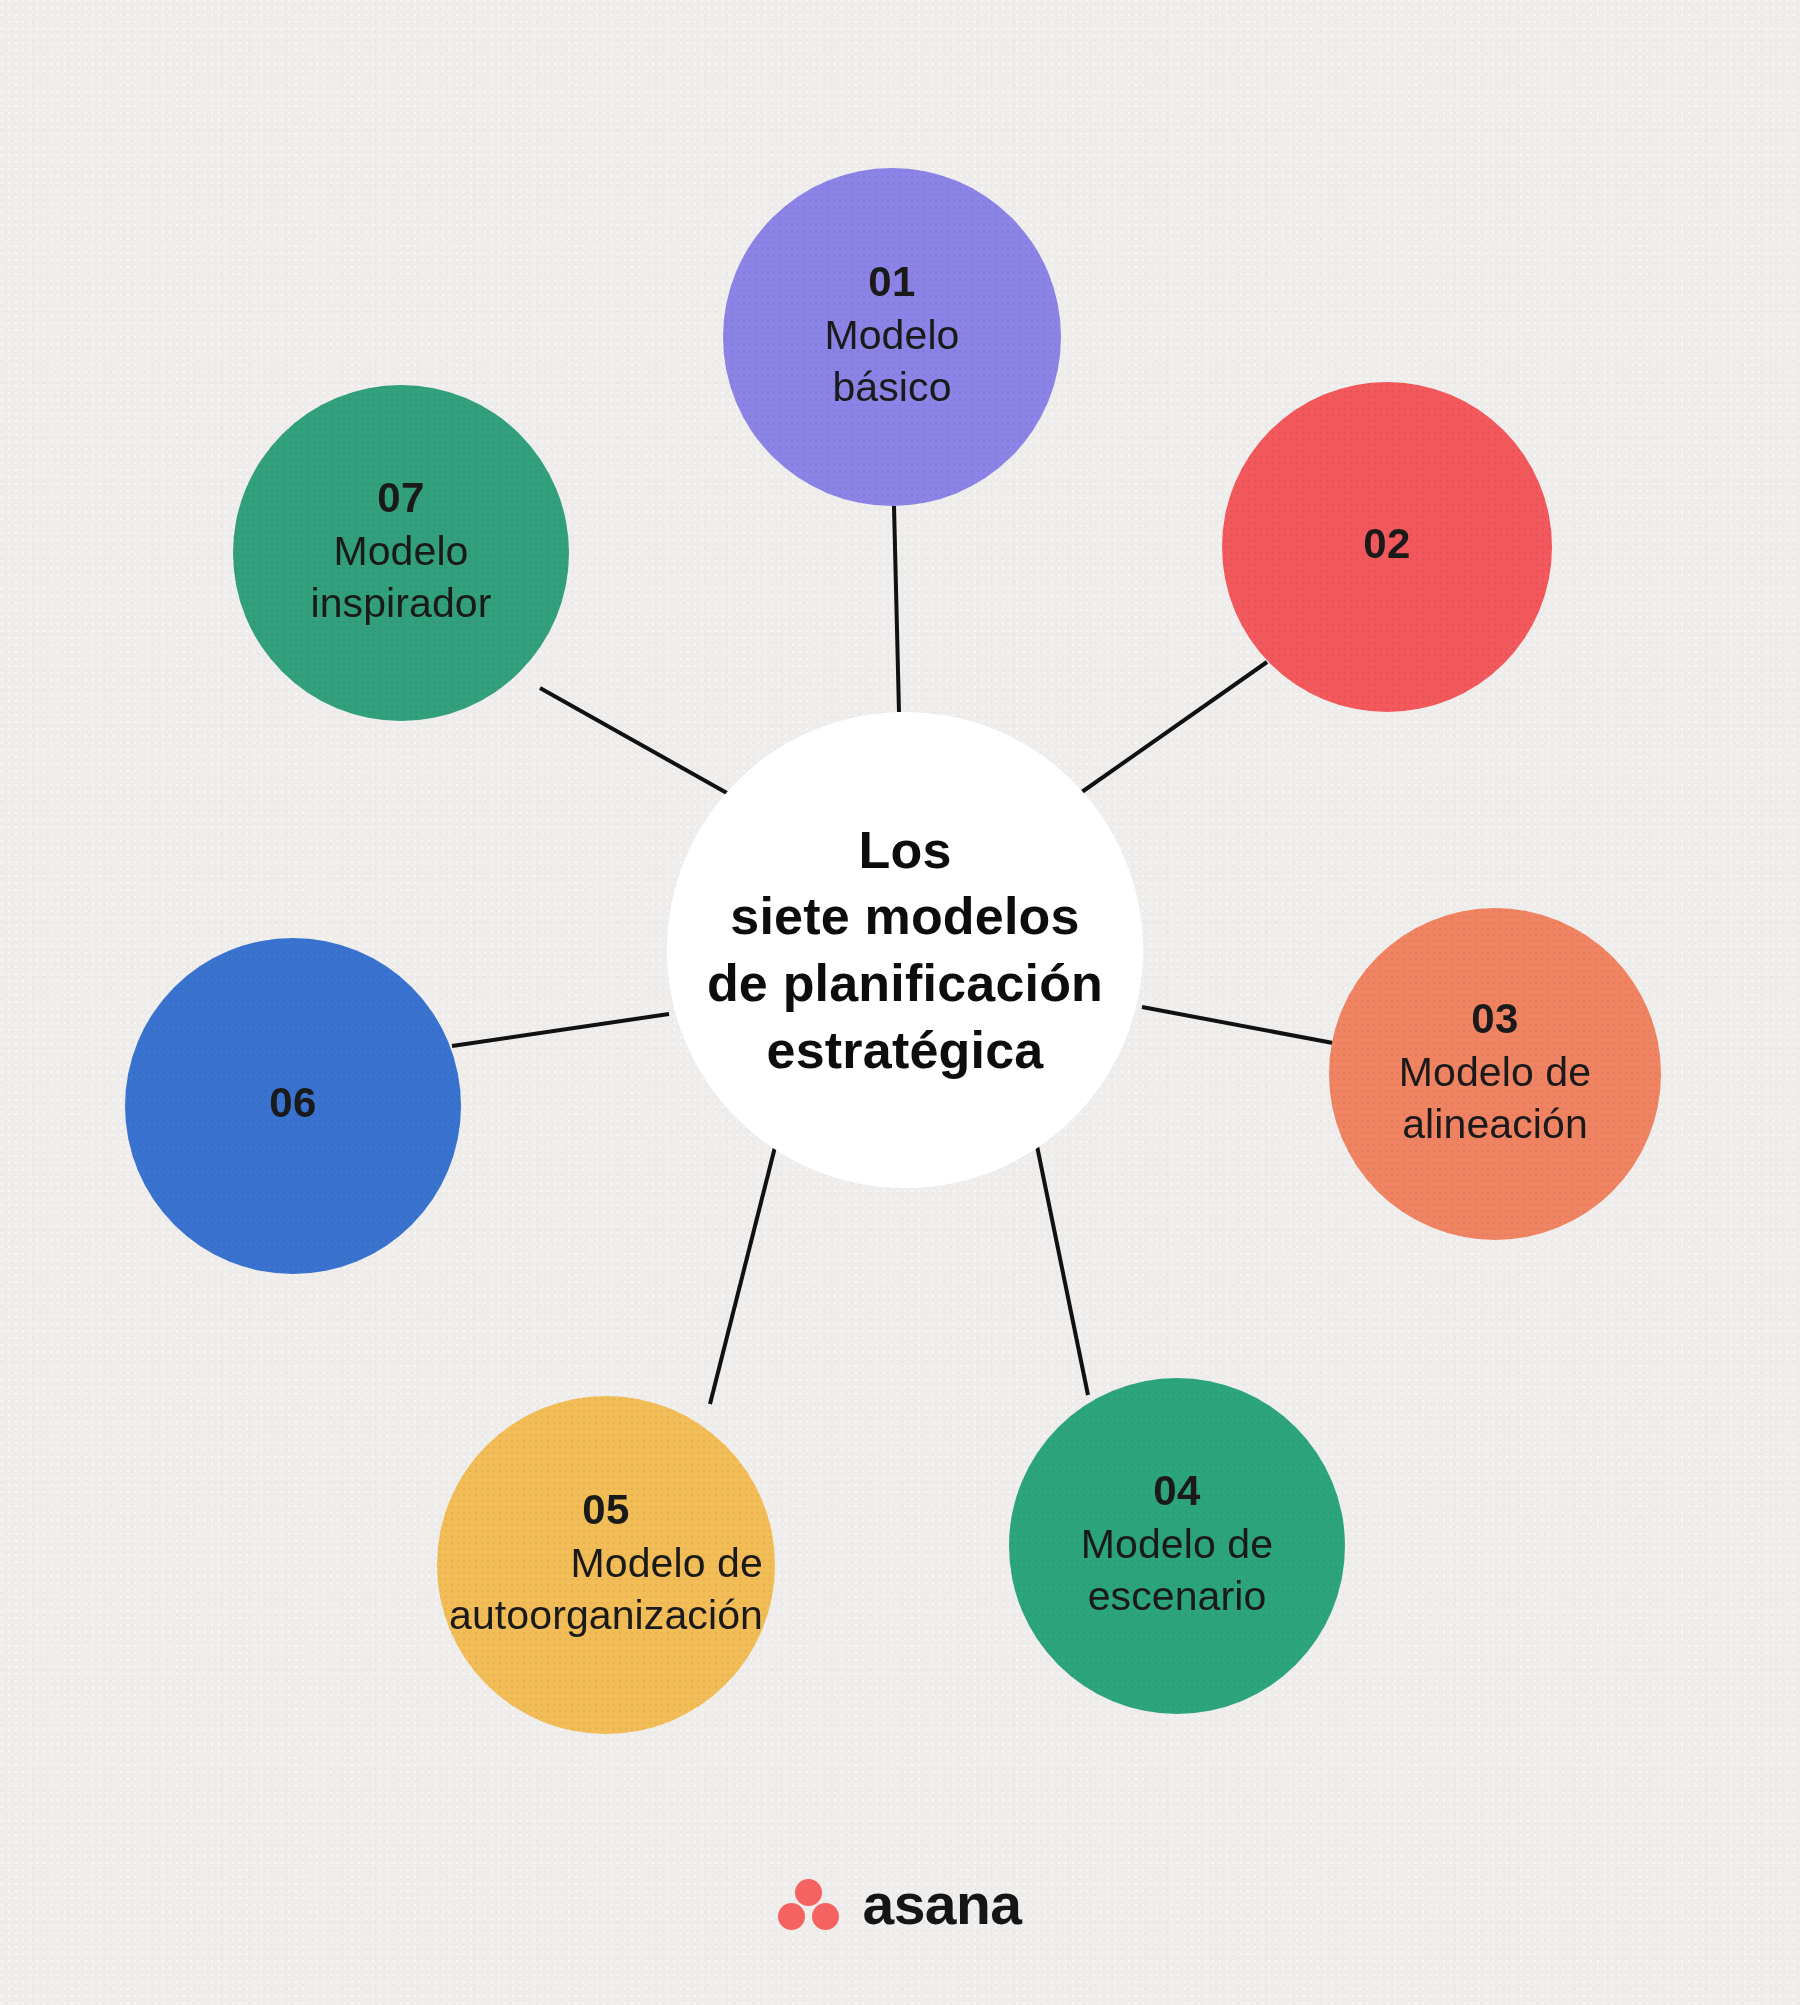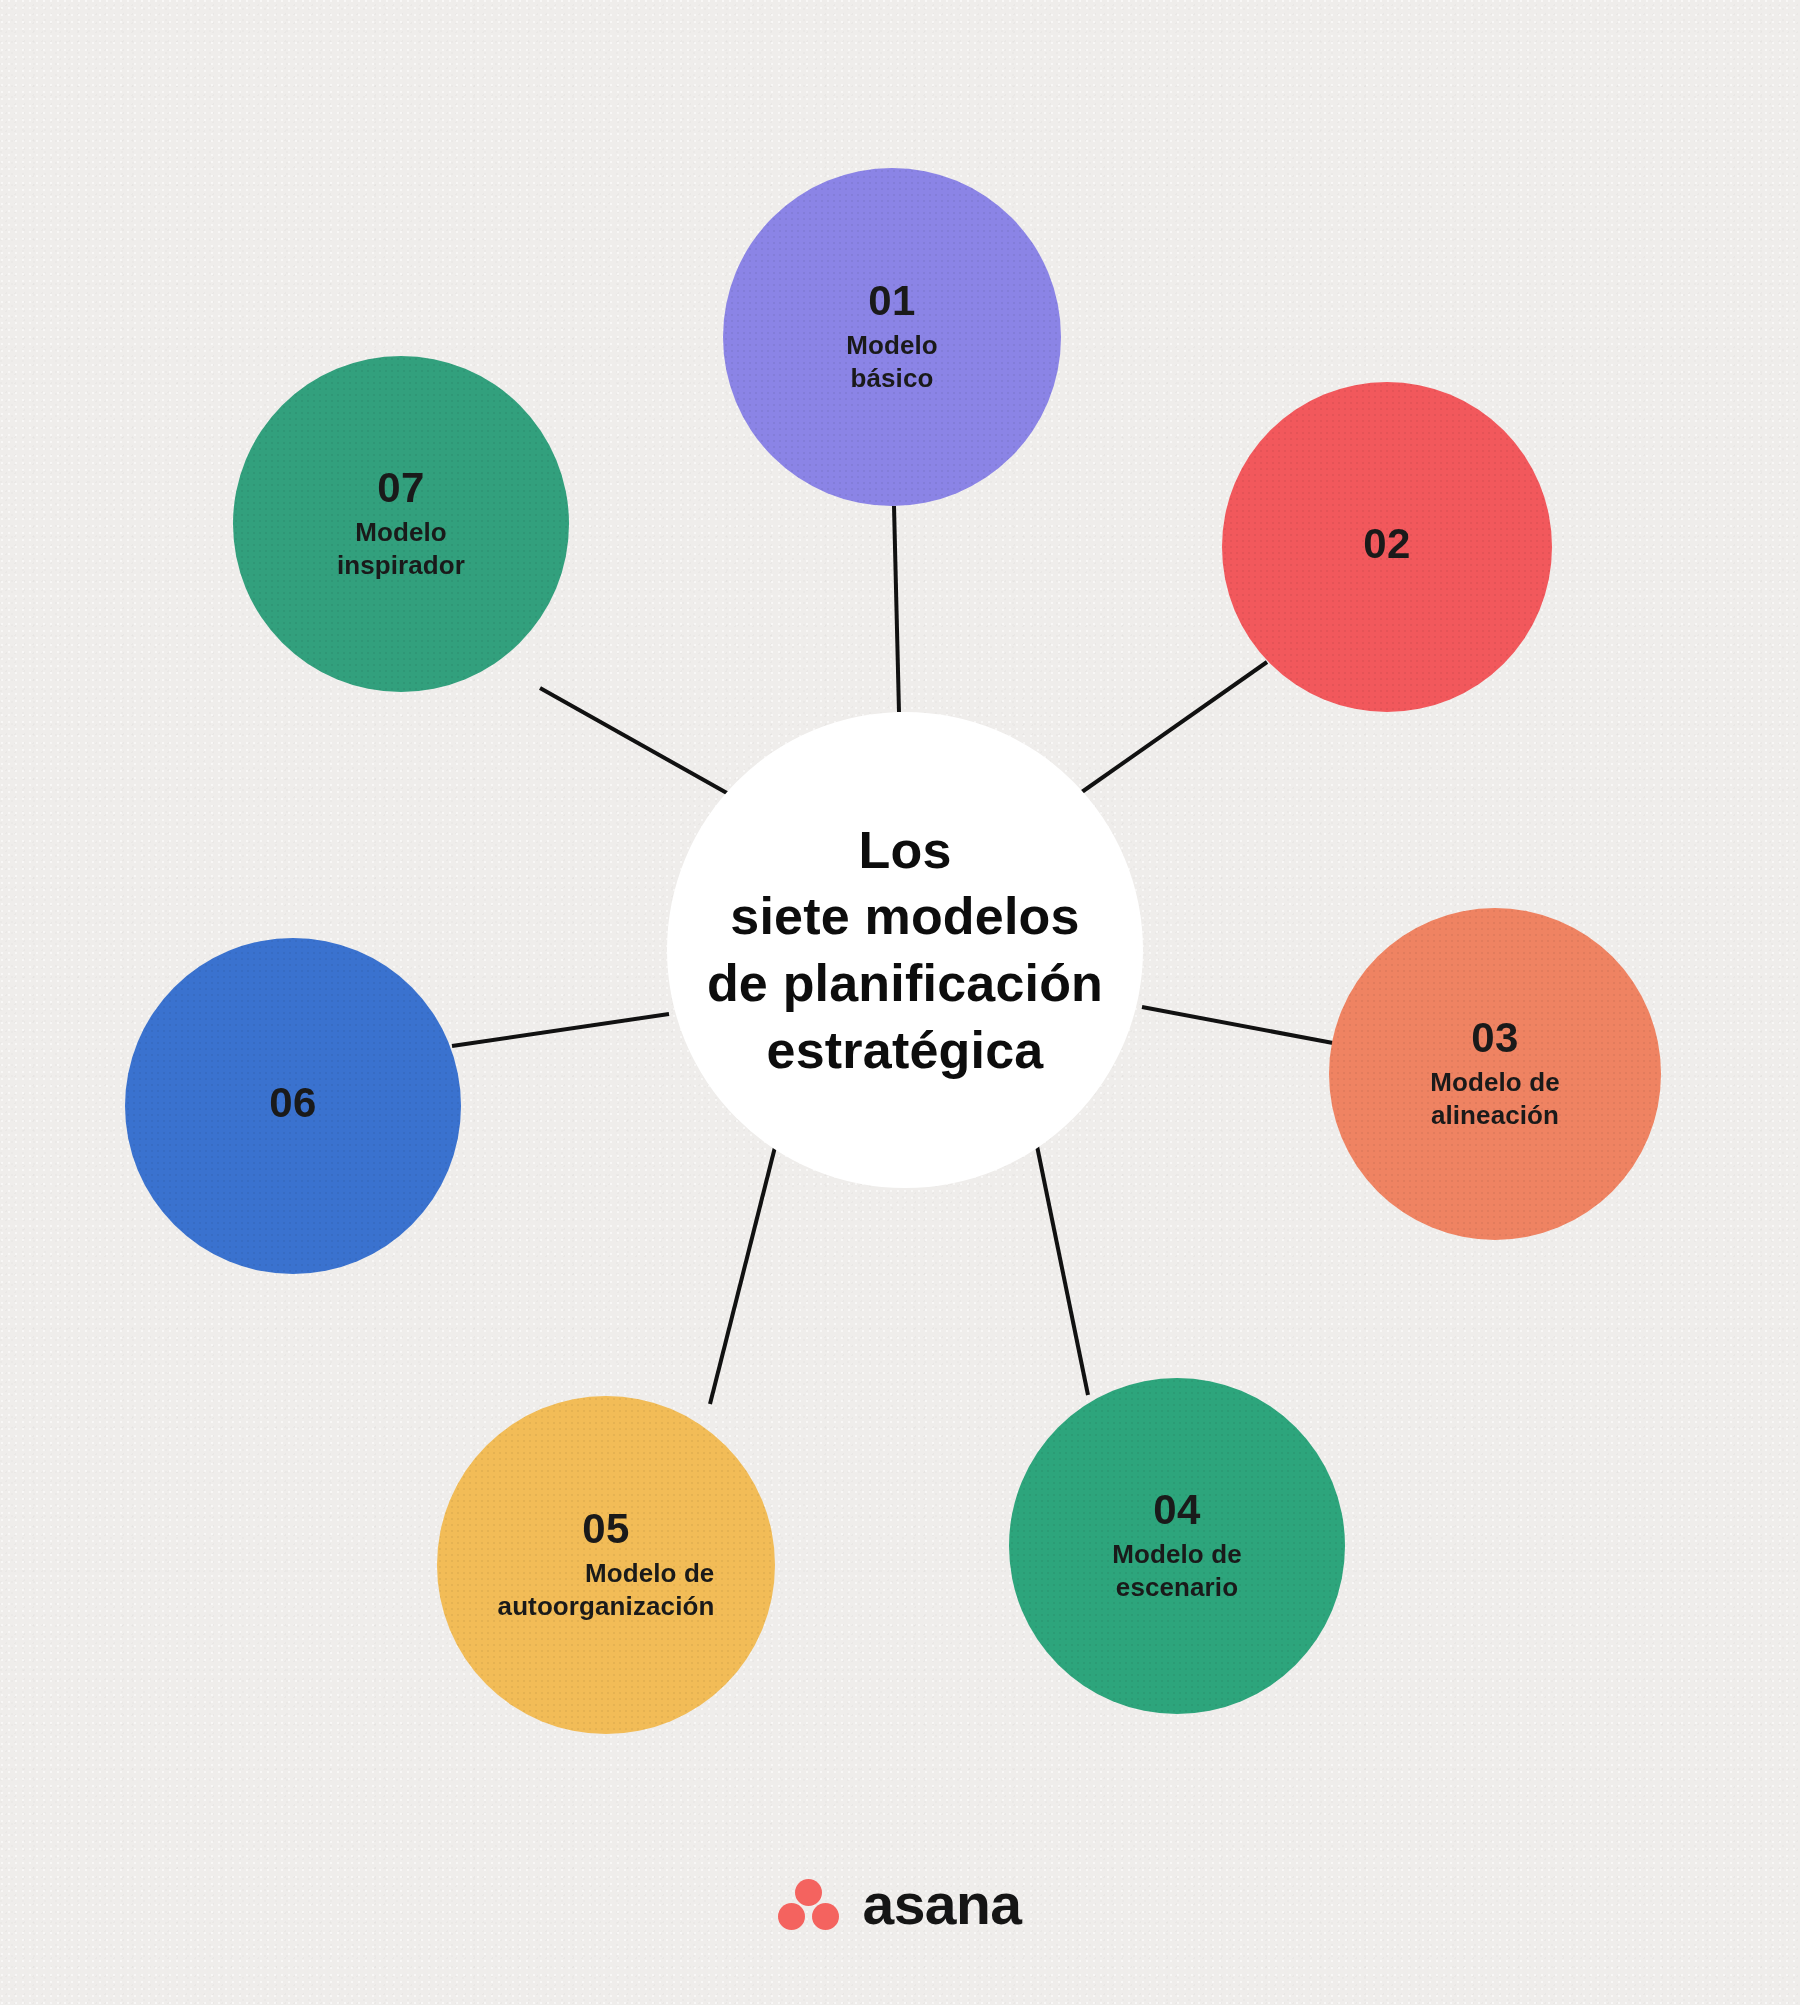--- a/index.html
+++ b/index.html
@@ -55,22 +55,22 @@
   }
 
   .node .num {
     font-size: 42px;
     font-weight: 700;
     letter-spacing: 0.5px;
     line-height: 1.05;
     margin-bottom: 6px;
   }
   .node .label {
-    font-size: 26px;
-    font-weight: 700;
+    font-size: 41px;
+    font-weight: 400;
     line-height: 1.26;
     letter-spacing: 0.1px;
     padding: 0 12px;
     white-space: pre-line;
   }
 
   
   #hub {
     position: absolute;
     border-radius: 50%;
@@ -91,21 +91,21 @@
     padding: 0 18px;
   }
 
   
   .n01 { left: 723px; top: 168px;  width: 338px; height: 338px; }
   .n02 { left: 1222px; top: 382px; width: 330px; height: 330px; }
   .n03 { left: 1329px; top: 908px; width: 332px; height: 332px; }
   .n04 { left: 1009px; top: 1378px; width: 336px; height: 336px; }
   .n05 { left: 437px;  top: 1396px; width: 338px; height: 338px; }
   .n06 { left: 125px;  top: 938px;  width: 336px; height: 336px; }
-  .n07 { left: 233px;  top: 356px;  width: 336px; height: 336px; }
+  .n07 { left: 233px;  top: 385px;  width: 336px; height: 336px; }
 
   #hub { left: 667px; top: 712px; width: 476px; height: 476px; }
 
   
   #footer {
     position: absolute;
     left: 0;
     top: 1876px;
     width: 1800px;
     display: flex;

